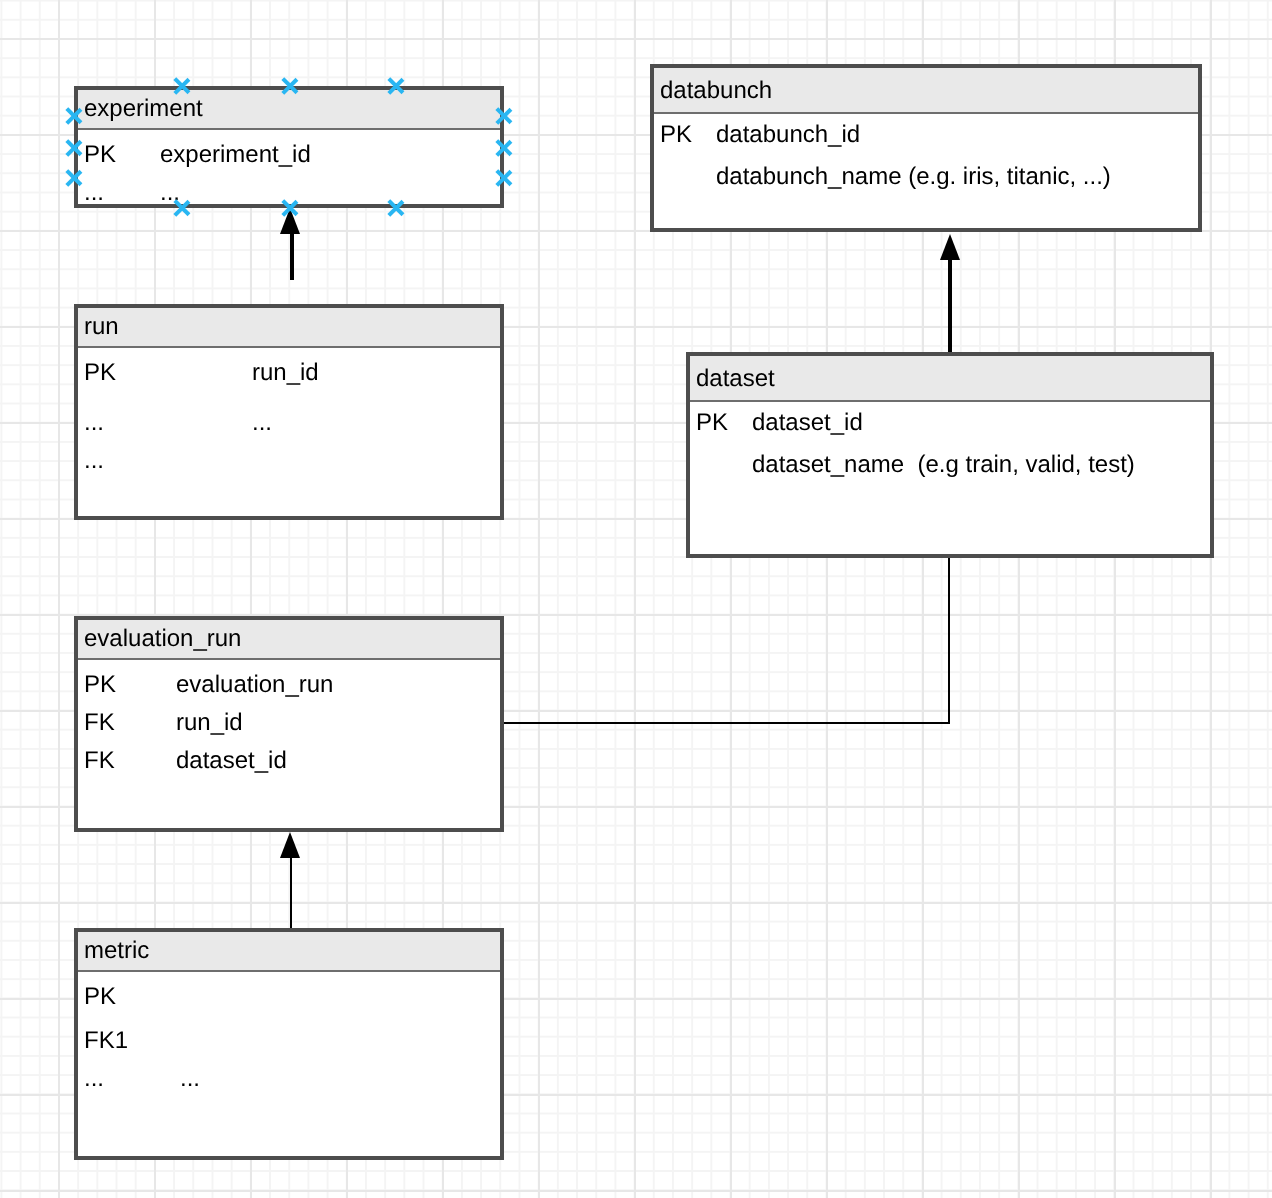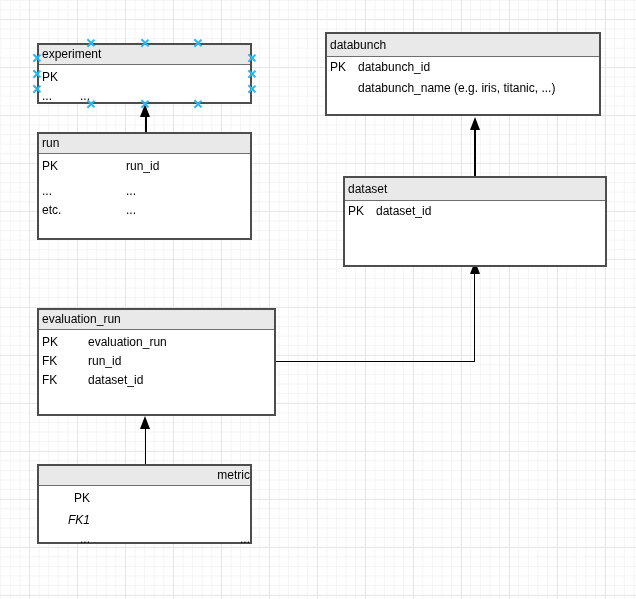--- a/index.html
+++ b/index.html
@@ -41,29 +41,29 @@
     overflow: hidden;
     white-space: nowrap;
   }
   .tbody { padding: 3px 0 0 3px; }
   .trow { display: flex; height: 19px; line-height: 19px; white-space: pre; }
   .kc { flex: 0 0 auto; overflow: hidden; }
   .vc { flex: 1 1 auto; overflow: hidden; }
 
   .t-experiment { left: 37px; top: 43px;  width: 215px; height: 61px; }
   .t-experiment .kc { width: 38px; }
-  .t-run        { left: 37px; top: 132px; width: 215px; height: 108px; }
+  .t-run        { left: 37px; top: 152px; width: 215px; height: 108px; }
   .t-run .kc { width: 84px; }
-  .t-eval       { left: 37px; top: 308px; width: 239px; height: 108px; }
+  .t-eval       { left: 37px; top: 308px; width: 215px; height: 108px; }
   .t-eval .kc { width: 46px; }
-  .t-metric     { left: 37px; top: 464px; width: 215px; height: 80px; text-align: right; }
+  .t-metric     { left: 37px; top: 464px; width: 215px; height: 116px; }
   .t-metric .kc { width: 48px; }
 
   .t-databunch  { left: 325px; top: 32px;  width: 276px; height: 84px; }
-  .t-dataset    { left: 343px; top: 176px; width: 264px; height: 91px; }
+  .t-dataset    { left: 343px; top: 176px; width: 264px; height: 103px; }
   .t-databunch .thead, .t-dataset .thead { height: 23px; line-height: 22px; }
   .t-databunch .tbody, .t-dataset .tbody { padding-top: 0; }
   .t-databunch .trow, .t-dataset .trow { height: 21px; line-height: 21px; }
   .t-databunch .kc, .t-dataset .kc { width: 28px; }
 
   
   .seg { position: absolute; background: #000; z-index: 2; }
   .arrow-up {
     position: absolute; width: 0; height: 0; z-index: 2;
     border-left: 5px solid transparent;
@@ -98,20 +98,21 @@
   <div class="seg" style="left:474px; top:128px; width:1.5px; height:48px;"></div>
   <div class="arrow-up" style="left:469.7px; top:117px;"></div>
 
   <div class="table t-experiment">
     <div class="thead">
       <span>experiment</span>
     </div>
     <div class="tbody">
       <div class="trow">
         <span class="kc">PK</span>
+        <span class="vc">experiment_id</span>
       </div>
       <div class="trow">
         <span class="kc">...</span>
         <span class="vc">...</span>
       </div>
     </div>
   </div>
 
   <span class="xmark" style="left:86.3px; top:38.5px;"></span>
   <span class="xmark" style="left:140px;  top:38.5px;"></span>
@@ -133,21 +134,20 @@
     <div class="tbody">
       <div class="trow">
         <span class="kc">PK</span>
         <span class="vc">run_id</span>
       </div>
       <div class="trow" style="margin-top:6px;">
         <span class="kc">...</span>
         <span class="vc">...</span>
       </div>
       <div class="trow">
-        <span class="kc">etc.</span>
         <span class="vc">...</span>
       </div>
     </div>
   </div>
 
   <div class="table t-eval">
     <div class="thead">
       <span>evaluation_run</span>
     </div>
     <div class="tbody">
@@ -167,21 +167,21 @@
   </div>
 
   <div class="table t-metric">
     <div class="thead">
       <span>metric</span>
     </div>
     <div class="tbody">
       <div class="trow">
         <span class="kc">PK</span>
       </div>
-      <div class="trow" style="margin-top:3px;font-style:italic;">
+      <div class="trow" style="margin-top:3px;">
         <span class="kc">FK1</span>
       </div>
       <div class="trow">
         <span class="kc">...</span>
         <span class="vc">...</span>
       </div>
     </div>
   </div>
 
   <div class="table t-databunch">
@@ -204,17 +204,18 @@
     <div class="thead">
       <span>dataset</span>
     </div>
     <div class="tbody">
       <div class="trow">
         <span class="kc">PK</span>
         <span class="vc">dataset_id</span>
       </div>
       <div class="trow">
         <span class="kc"></span>
+        <span class="vc">dataset_name  (e.g train, valid, test)</span>
       </div>
     </div>
   </div>
 
 </div>
 
 </body></html>

